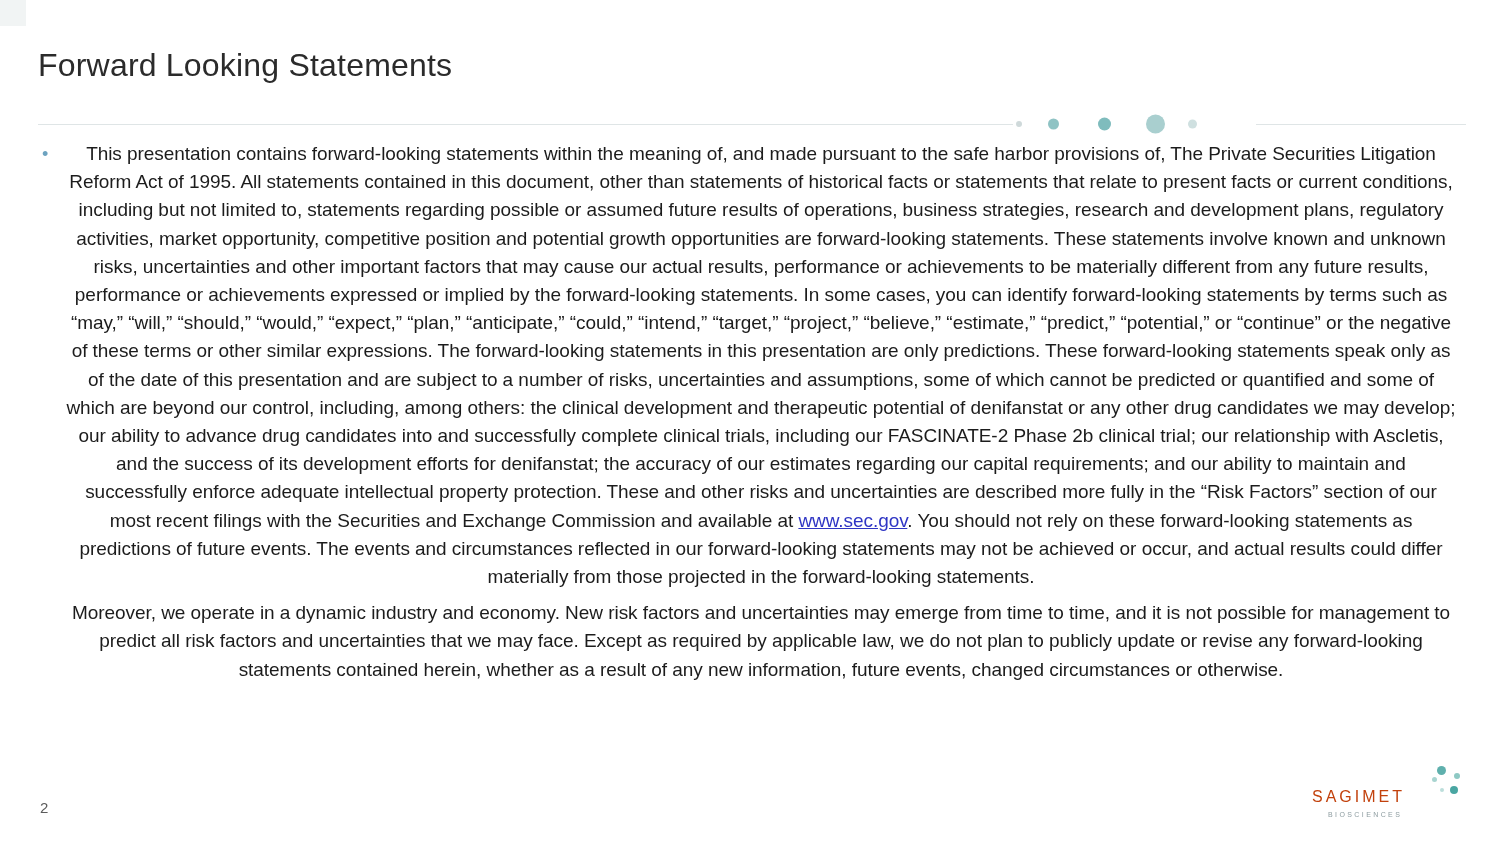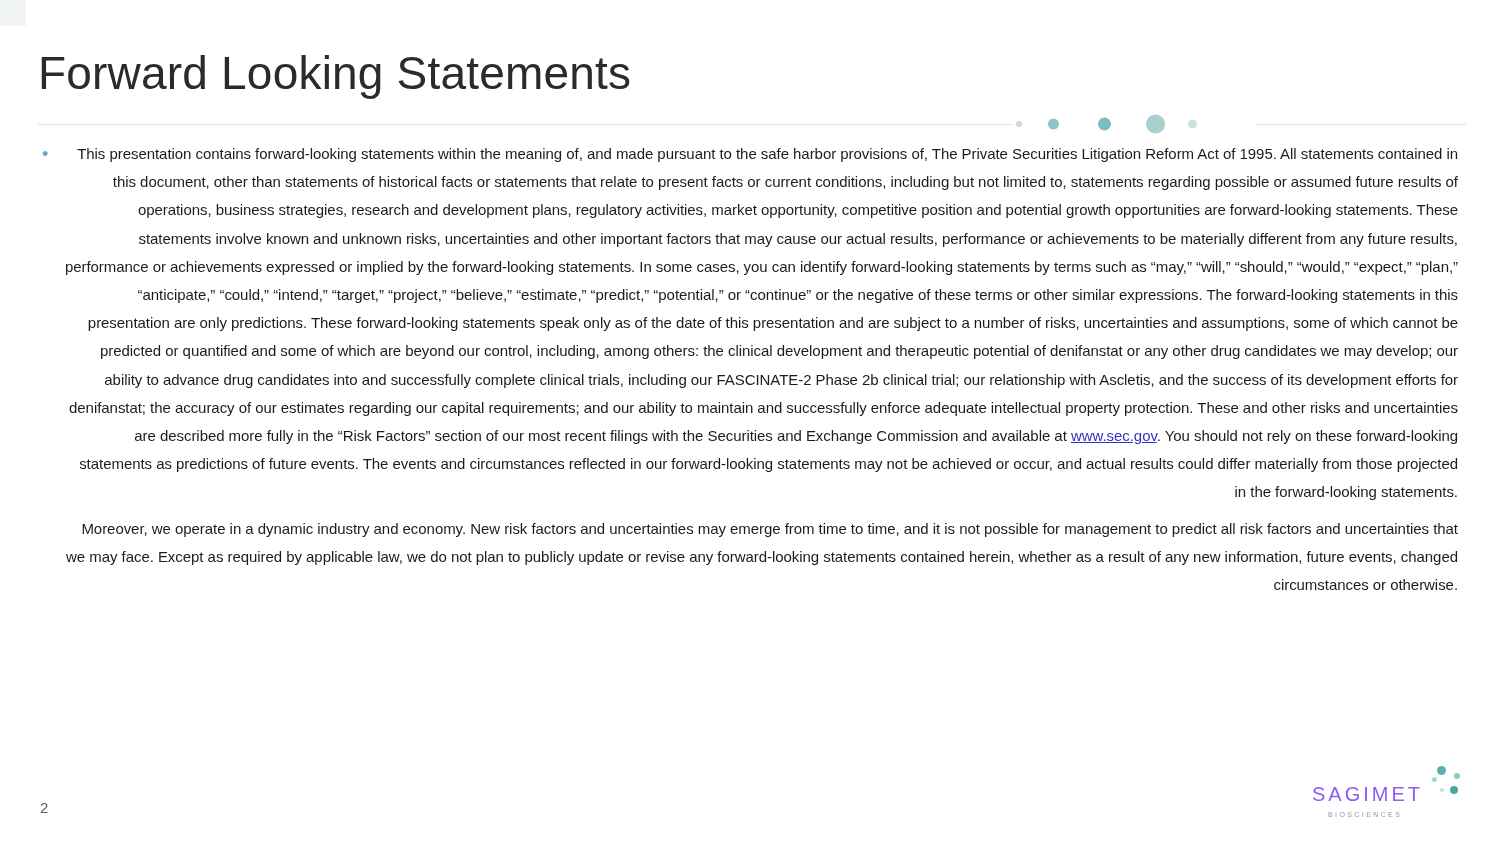--- a/index.html
+++ b/index.html
@@ -30,21 +30,21 @@
     left: 0;
     width: 26px;
     height: 26px;
     background: #f1f4f4;
   }
 
   .slide-title {
     position: absolute;
     top: 47px;
     left: 38px;
-    font-size: 46px;
+    font-size: 32px;
     font-weight: 400;
     color: #2b2b2b;
     letter-spacing: 0.2px;
     line-height: 1.15;
   }
 
   
   .divider-wrap {
     position: absolute;
     top: 113px;
@@ -96,24 +96,24 @@
     width: 26px;
     font-size: 18px;
     line-height: 28px;
     color: #6da3c0;
     text-align: left;
     padding-left: 4px;
     box-sizing: border-box;
   }
   .para {
     flex: 1 1 auto;
-    font-size: 15px;
+    font-size: 19px;
     line-height: 28.2px;
     color: #1c1c1c;
-    text-align: right;
+    text-align: center;
     letter-spacing: -0.05px;
   }
   .para p {
     margin: 0;
   }
   .para p + p {
     margin-top: 8px;
   }
   .para a {
     color: #2f35c4;
@@ -133,23 +133,23 @@
     position: absolute;
     right: 38px;
     bottom: 24px;
     width: 150px;
     height: 56px;
   }
   .logo-word {
     position: absolute;
     left: 0;
     bottom: 14px;
-    font-size: 20px;
+    font-size: 16px;
     letter-spacing: 3px;
-    color: #8b5cf6;
+    color: #c2410c;
     font-family: "Liberation Sans", sans-serif;
   }
   .logo-sub {
     position: absolute;
     left: 16px;
     bottom: 2px;
     font-size: 7px;
     letter-spacing: 2.4px;
     color: #8d9ca0;
   }

